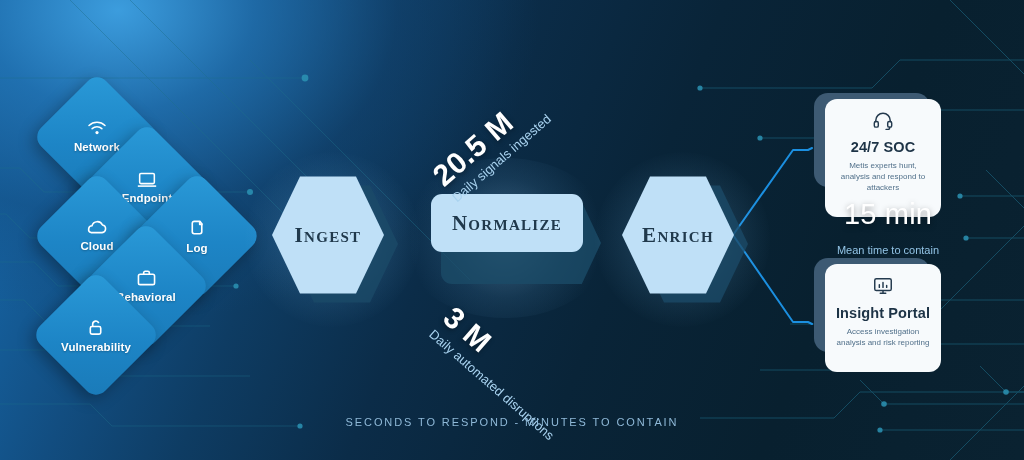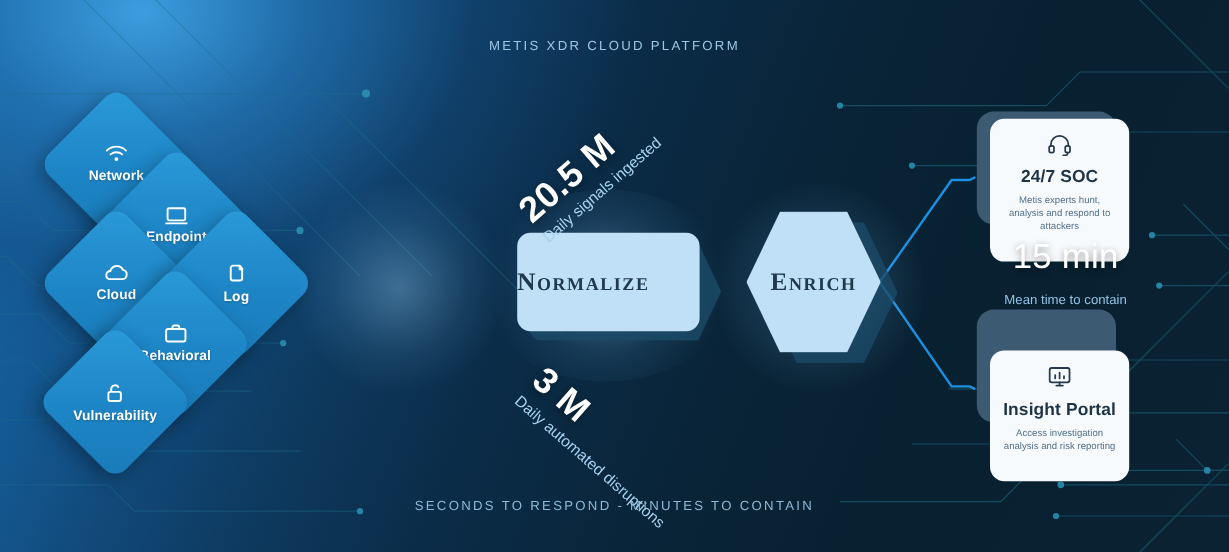--- a/index.html
+++ b/index.html
@@ -26,22 +26,22 @@
   .dm-inner .lab{color:#fff;font-size:11.5px;font-weight:700;white-space:nowrap;letter-spacing:.1px;
     text-shadow:0 1px 2px rgba(0,0,0,.25);}
   .dm-inner svg{display:block;}
 
   .node{position:absolute;}
   .hex{position:relative;width:112px;height:122px;background:#bfe0f7;
     clip-path:polygon(25% 2%,75% 2%,100% 50%,75% 98%,25% 98%,0% 50%);
     display:flex;align-items:center;justify-content:center;}
   .hex-sh{position:absolute;left:14px;top:9px;width:112px;height:122px;background:#1b4b68;opacity:.78;
     clip-path:polygon(25% 2%,75% 2%,100% 50%,75% 98%,25% 98%,0% 50%);filter:blur(.4px);}
-  .rect{position:relative;width:152px;height:82px;border-radius:11px;background:#bfe0f7;
-    display:flex;align-items:center;justify-content:flex-start;}
+  .rect{position:relative;width:152px;height:58px;border-radius:11px;background:#bfe0f7;
+    display:flex;align-items:center;justify-content:center;}
   .rect-sh{position:absolute;left:10px;top:8px;width:160px;height:82px;background:#1b4b68;opacity:.78;
     clip-path:polygon(0 0,88% 0,100% 50%,88% 100%,0 100%,0 0);border-radius:11px;}
   .node-lab{color:#20394c;font-family:"Liberation Serif",serif;font-weight:700;
     font-size:21px;letter-spacing:1.3px;font-variant:small-caps;position:relative;z-index:2;}
   .glow{position:absolute;border-radius:50%;pointer-events:none;
     background:radial-gradient(circle, rgba(150,205,245,.36) 0%, rgba(120,190,240,0.10) 45%, rgba(0,0,0,0) 72%);}
 
   .rstat{position:absolute;color:#fff;white-space:nowrap;}
   .rstat .big{font-size:30px;font-weight:800;letter-spacing:.5px;text-shadow:0 2px 5px rgba(0,0,0,.35);}
   .rstat .sub{font-size:13px;color:#a8d2ef;font-weight:500;margin-top:1px;}
@@ -100,21 +100,20 @@
         <circle cx="966" cy="238" r="2.6"></circle>
       <circle cx="930" cy="344" r="3"></circle>
         <circle cx="1006" cy="392" r="2.8"></circle>
       <circle cx="884" cy="404" r="2.8"></circle>
         <circle cx="880" cy="430" r="2.6"></circle>
       <circle cx="700" cy="88" r="2.6"></circle>
         <circle cx="760" cy="138" r="2.6"></circle>
     </g>
   </svg>
 
-  <div class="hdr">METIS XDR CLOUD PLATFORM</div>
 
   <div class="signals-label">Signals</div>
 
   <div class="diamond" style="left:51px;top:91px;">
     <div class="dm-inner">
       <span>
         <svg width="22" height="16" viewBox="0 0 24 18" fill="none" stroke="#fff" stroke-width="1.7" stroke-linecap="round">
           <path d="M3 5a13 13 0 0 1 18 0"></path>
             <path d="M6.5 8.6a8.5 8.5 0 0 1 11 0"></path>
           <circle cx="12" cy="13" r="1.8" fill="#fff" stroke="none"></circle>
@@ -184,20 +183,26 @@
   </div>
 
   <svg class="bg-svg" viewBox="0 0 1024 460">
     <g stroke="#1b8fe0" stroke-width="2" fill="none" stroke-linejoin="round" stroke-linecap="round">
       <path d="M733 235 L793 150 L808 150 L812 148"></path>
       <path d="M733 235 L793 322 L808 322 L812 324"></path>
     </g>
   </svg>
 
   <div class="glow" style="left:245px;top:152px;width:175px;height:175px;"></div>
+  <div class="node" style="left:272px;top:174px;">
+    <div class="hex-sh"></div>
+    <div class="hex">
+        <span class="node-lab">Ingest</span>
+      </div>
+  </div>
 
   <div class="glow" style="left:398px;top:158px;width:215px;height:160px;"></div>
   <div class="node" style="left:431px;top:194px;">
     <div class="rect-sh"></div>
     <div class="rect">
         <span class="node-lab">Normalize</span>
       </div>
   </div>
 
   <div class="glow" style="left:595px;top:152px;width:175px;height:175px;"></div>
@@ -231,21 +236,21 @@
     <div class="ttl">24/7 SOC</div>
     <div class="dsc">Metis experts hunt, analysis and respond to attackers</div>
   </div>
 
   <div class="stat-mid">
     <div class="big">15 min</div>
     <div class="sub">Mean time to contain</div>
   </div>
 
   <div class="card-sh" style="left:814px;top:258px;height:94px;"></div>
-  <div class="card" style="left:825px;top:264px;margin-top:28px;">
+  <div class="card" style="left:825px;top:264px;">
     <span>
       <svg width="22" height="20" viewBox="0 0 24 21" fill="none" stroke="#243a4e" stroke-width="1.6" stroke-linejoin="round" stroke-linecap="round">
         <rect x="3" y="2.5" width="18" height="13" rx="1.8"></rect>
         <path d="M8 12V9M12 12V6.6M16 12v-2"></path>
         <path d="M9 18.5h6M12 15.6v2.9"></path>
       </svg>
     </span>
     <div class="ttl">Insight Portal</div>
     <div class="dsc">Access investigation analysis and risk reporting</div>
   </div>

